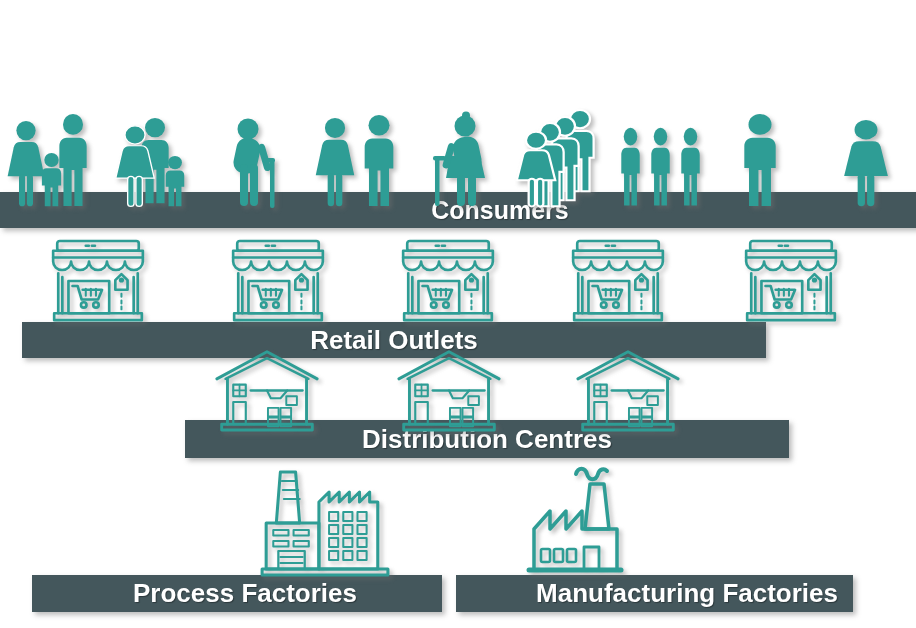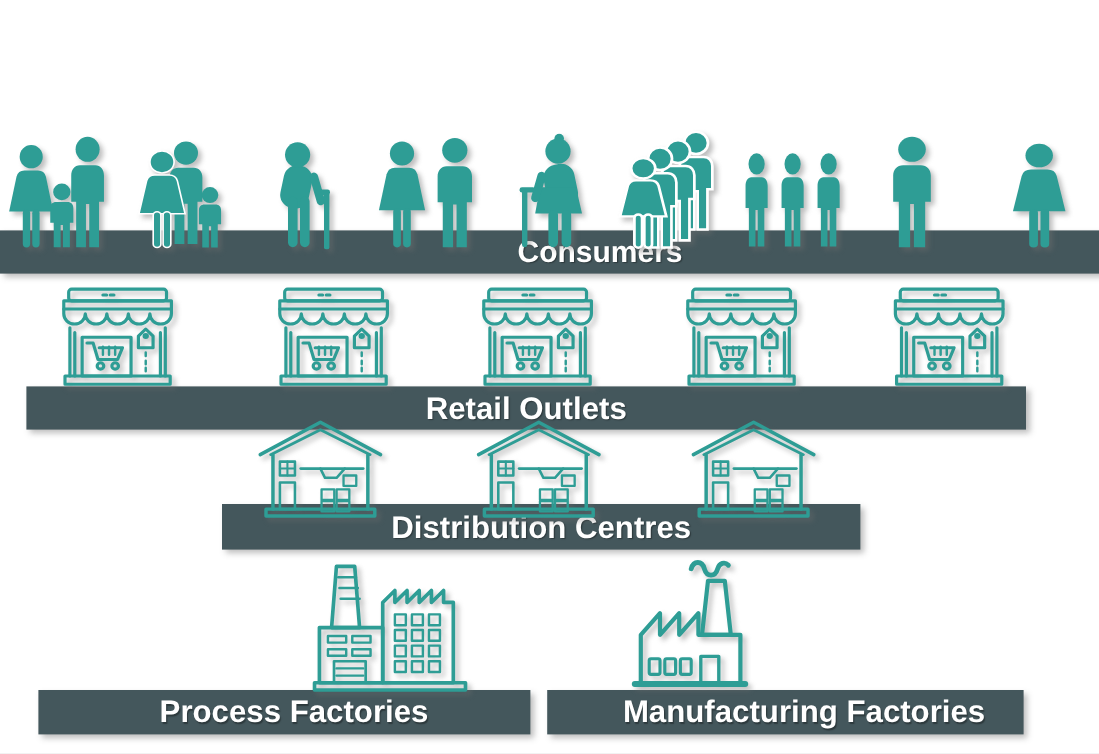--- a/index.html
+++ b/index.html
@@ -19,24 +19,24 @@
     background:var(--band-slate,#44575C);
     box-shadow:3px 3px 5px rgba(90,90,90,.4);
     z-index:1;
   }
   .band .lbl{
     color:var(--band-text,#ffffff);font-weight:bold;font-size:26px;
     text-shadow:1px 1px 1px rgba(0,0,0,.35);white-space:nowrap;
   }
   .band-consumers{left:0;top:192px;width:916px;height:36px;padding-left:42px;}
   .band-consumers .lbl{font-size:25px;}
-  .band-retail{left:22px;top:322px;width:833px;height:36px;}
-  .band-distribution{left:185px;top:420px;width:532px;height:38px;}
+  .band-retail{left:22px;top:322px;width:744px;height:36px;}
+  .band-distribution{left:185px;top:420px;width:604px;height:38px;}
   .band-process{left:32px;top:575px;width:410px;height:37px;justify-content:center;padding-left:16px;box-sizing:border-box;}
-  .band-manufacturing{left:456px;top:575px;width:397px;height:37px;justify-content:flex-end;padding-right:32px;box-sizing:border-box;}
+  .band-manufacturing{left:456px;top:575px;width:397px;height:37px;justify-content:flex-end;padding-right:15px;box-sizing:border-box;}
   .icon{position:absolute;z-index:2;filter:drop-shadow(3px 3px 2px rgba(110,110,110,.45));}
   .fillc{fill:var(--accent-teal,#2E9D95);}
   .strokec{stroke:var(--accent-teal,#2E9D95);fill:none;stroke-linecap:round;stroke-linejoin:round;}
   .defs-hidden{position:absolute;width:0;height:0;overflow:hidden;}
 </style>
 </head>
 <body>
 
 <div class="stage">
 

